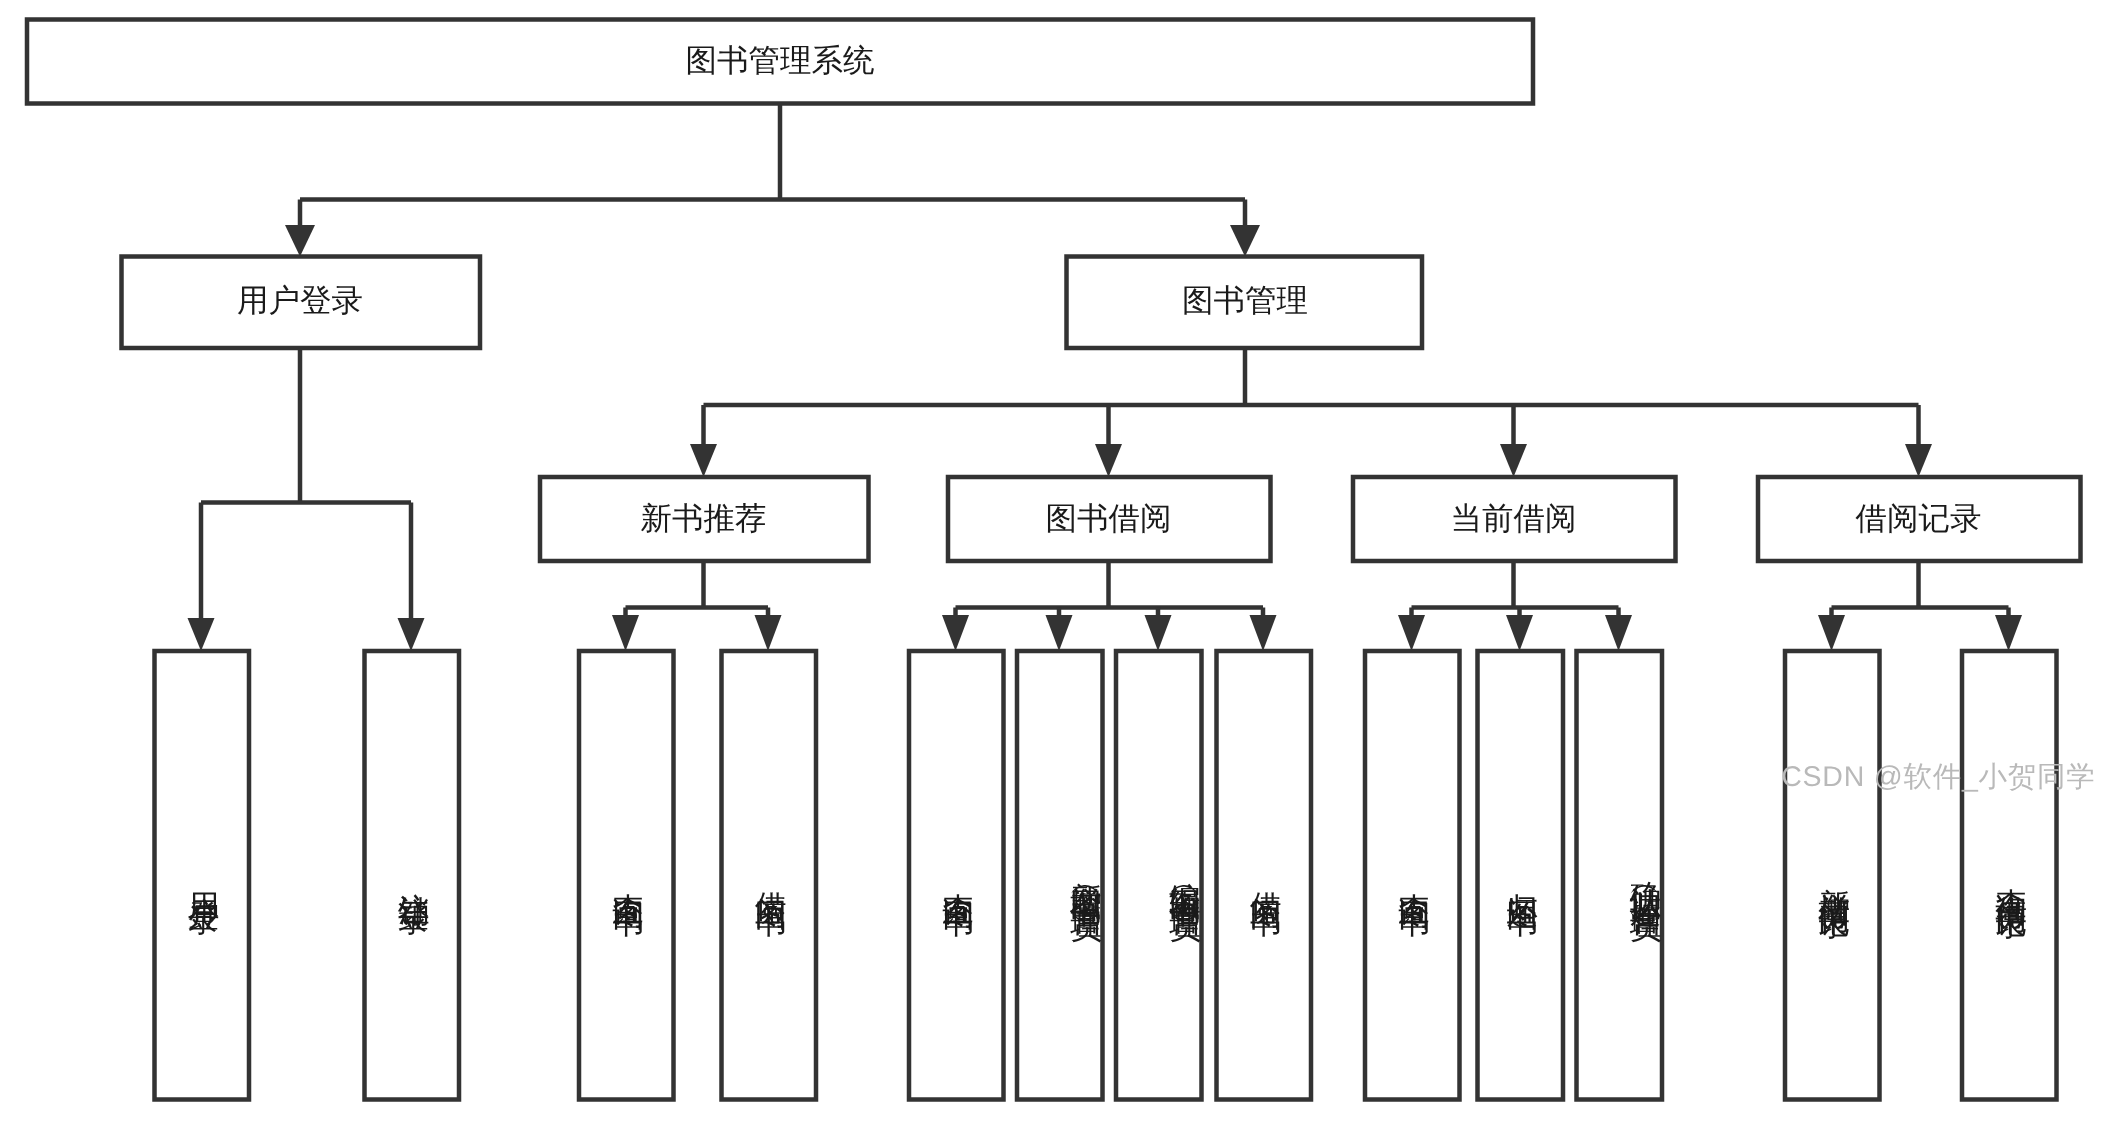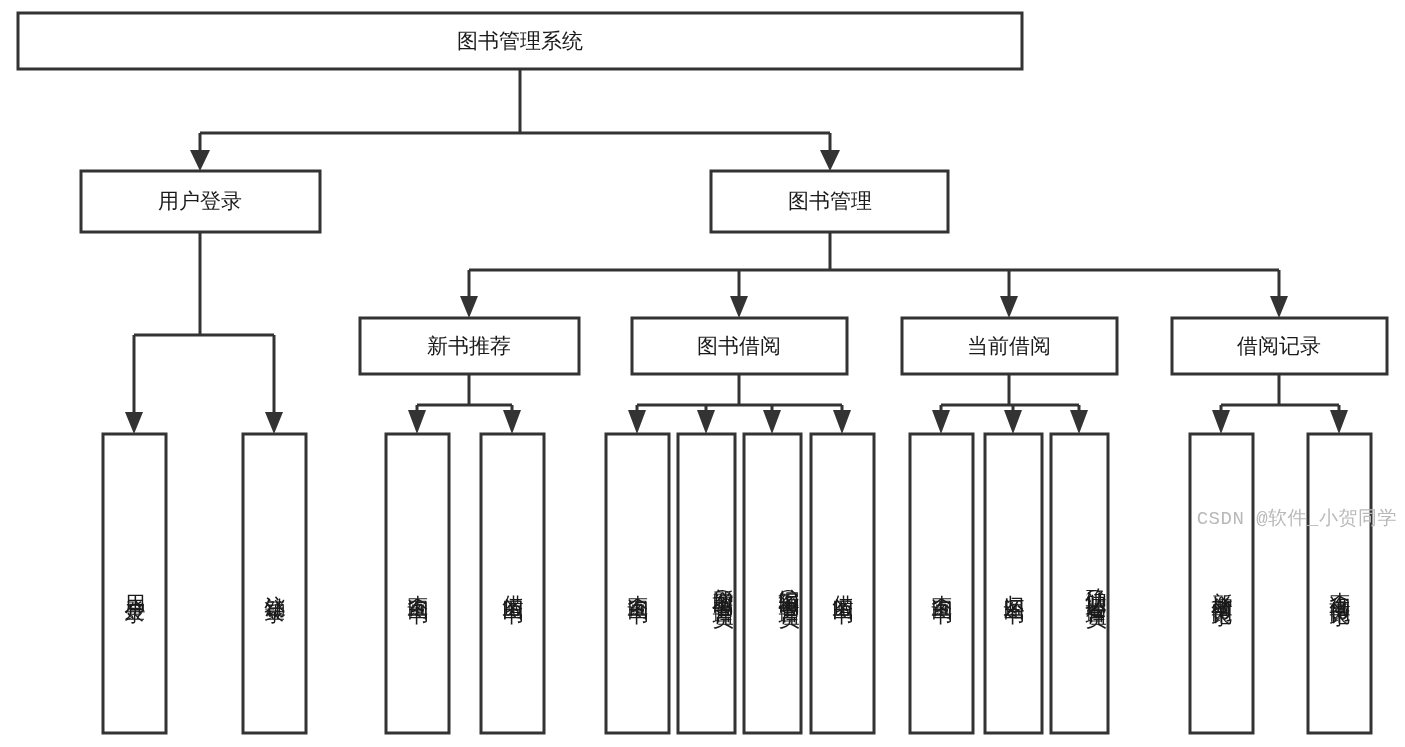--- a/index.html
+++ b/index.html
@@ -59,21 +59,21 @@
     line-height: 1.18;
     letter-spacing: 3px;
     color: #1a1a1a;
     white-space: nowrap;
     pointer-events: none;
   }
   .watermark {
     position: absolute;
     right: 8px;
     bottom: 6px;
-    font-family: Liberation Mono, monospace;
+    font-family: Liberation Sans, sans-serif;
     font-size: 19px;
     color: #b9b9b9;
     letter-spacing: 0.5px;
     white-space: nowrap;
   }
 </style>
 </head>
 <body>
 
 <div id="diagram-root">

